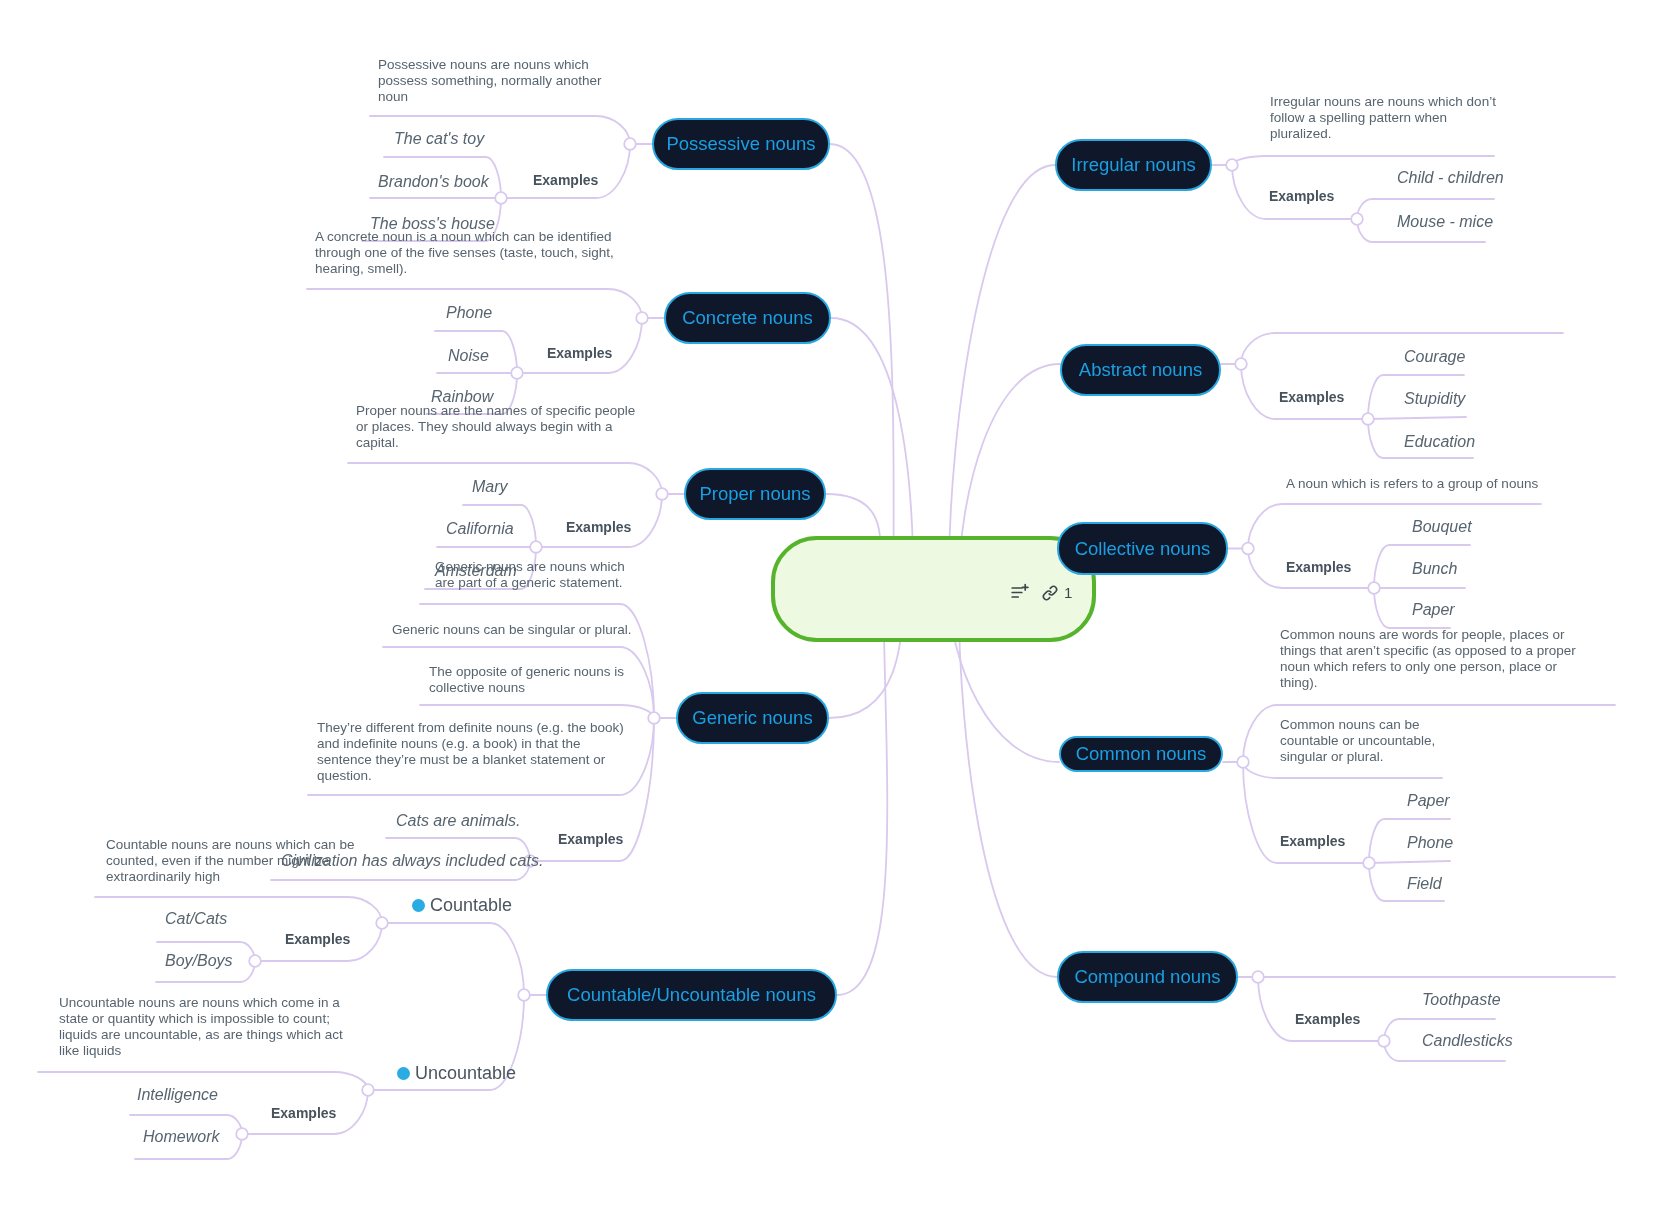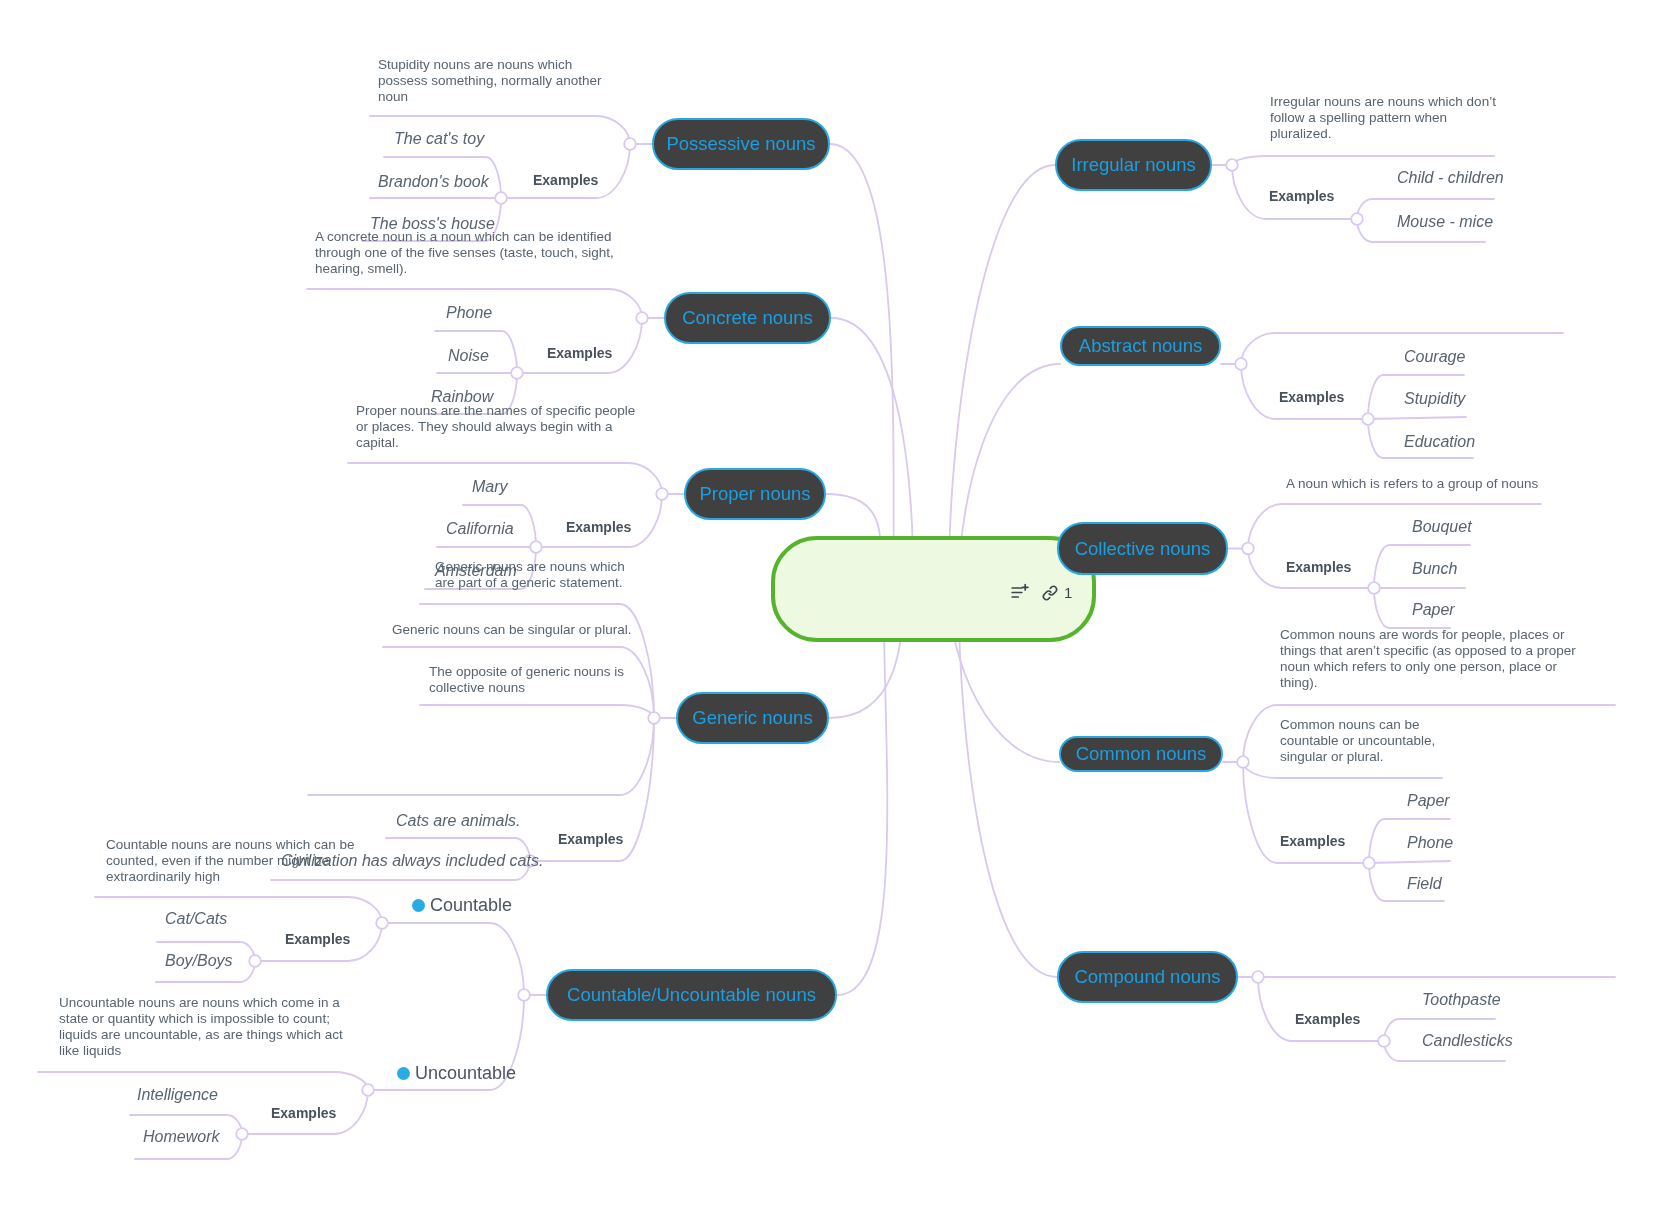--- a/index.html
+++ b/index.html
@@ -6,21 +6,21 @@
   #canvas {
     position:relative; width:1661px; height:1205px; overflow:hidden;
     background:#ffffff;
     font-family:"Liberation Sans","DejaVu Sans",sans-serif;
   }
   #wires { position:absolute; left:0; top:0; }
   #wires path { fill:none; stroke:#d9c9ee; stroke-width:1.8; stroke-linecap:round; }
   #wires circle { fill:#ffffff; stroke:#d9c9ee; stroke-width:1.8; }
   .pill {
     position:absolute; box-sizing:border-box;
-    background:#404040; border:2.6px solid #29a7e1; border-radius:26px;
+    background:#0f172a; border:2.6px solid #29a7e1; border-radius:26px;
     display:flex; align-items:center; justify-content:center;
   }
   .pill-label { color:#1a9fe2; font-size:18.5px; white-space:nowrap; letter-spacing:0; }
   #central {
     position:absolute; left:771px; top:536px; width:325px; height:106px;
     box-sizing:border-box; background:#edf9e1; border:4.5px solid #55b42c;
     border-radius:46px;
   }
   #central-title {
     position:absolute; left:775px; top:547px; width:238px;
@@ -166,21 +166,21 @@
     </div>
   <div class="pill" style="left:676px;top:692px;width:153px;height:52px">
       <span class="pill-label">Generic nouns</span>
     </div>
   <div class="pill" style="left:546px;top:969px;width:291px;height:52px">
       <span class="pill-label">Countable/Uncountable nouns</span>
     </div>
   <div class="pill" style="left:1055px;top:139px;width:157px;height:52px">
       <span class="pill-label">Irregular nouns</span>
     </div>
-  <div class="pill" style="left:1060px;top:326px;width:161px;height:40px">
+  <div class="pill" style="left:1060px;top:344px;width:161px;height:52px">
       <span class="pill-label">Abstract nouns</span>
     </div>
   <div class="pill" style="left:1057px;top:522px;width:171px;height:53px">
       <span class="pill-label">Collective nouns</span>
     </div>
   <div class="pill" style="left:1059px;top:736px;width:164px;height:36px">
       <span class="pill-label">Common nouns</span>
     </div>
   <div class="pill" style="left:1057px;top:951px;width:181px;height:52px">
       <span class="pill-label">Compound nouns</span>
@@ -195,21 +195,21 @@
     </svg>
     <svg width="18" height="18" viewBox="0 0 24 24">
       <g fill="none" stroke="#3c444c" stroke-width="2.1" stroke-linecap="round">
         <path d="M13.2 10.8a4.2 4.2 0 0 0-5.9 0l-3.2 3.2a4.2 4.2 0 0 0 5.9 5.9l1.7-1.7"></path>
         <path d="M10.8 13.2a4.2 4.2 0 0 0 5.9 0l3.2-3.2a4.2 4.2 0 0 0-5.9-5.9l-1.7 1.7"></path>
       </g>
     </svg>
     <span class="cnt">1</span>
   </div>
 
-  <div class="note" style="left:378px;top:57px">Stupidity nouns are nouns which
+  <div class="note" style="left:378px;top:57px">Possessive nouns are nouns which
 possess something, normally another
 noun</div>
   <div class="exlabel" style="left:533px;top:172px">Examples</div>
   <div class="item" style="left:394px;top:130px">The cat's toy</div>
   <div class="item" style="left:378px;top:173px">Brandon's book</div>
   <div class="item" style="left:370px;top:215px">The boss's house</div>
   <div class="note" style="left:315px;top:229px">A concrete noun is a noun which can be identified
 through one of the five senses (taste, touch, sight,
 hearing, smell).</div>
   <div class="exlabel" style="left:547px;top:345px">Examples</div>
@@ -221,20 +221,24 @@
 capital.</div>
   <div class="exlabel" style="left:566px;top:519px">Examples</div>
   <div class="item" style="left:472px;top:478px">Mary</div>
   <div class="item" style="left:446px;top:520px">California</div>
   <div class="item" style="left:435px;top:562px">Amsterdam</div>
   <div class="note" style="left:435px;top:559px">Generic nouns are nouns which
 are part of a generic statement.</div>
   <div class="note" style="left:392px;top:622px">Generic nouns can be singular or plural.</div>
   <div class="note" style="left:429px;top:664px">The opposite of generic nouns is
 collective nouns</div>
+  <div class="note" style="left:317px;top:720px">They’re different from definite nouns (e.g. the book)
+and indefinite nouns (e.g. a book) in that the
+sentence they’re must be a blanket statement or
+question.</div>
   <div class="exlabel" style="left:558px;top:831px">Examples</div>
   <div class="item" style="left:396px;top:812px">Cats are animals.</div>
   <div class="item" style="left:281px;top:852px">Civilization has always included cats.</div>
   <div class="note" style="left:1270px;top:94px">Irregular nouns are nouns which don’t
 follow a spelling pattern when
 pluralized.</div>
   <div class="exlabel" style="left:1269px;top:188px">Examples</div>
   <div class="item" style="left:1397px;top:169px">Child - children</div>
   <div class="item" style="left:1397px;top:213px">Mouse - mice</div>
   <div class="exlabel" style="left:1279px;top:389px">Examples</div>

